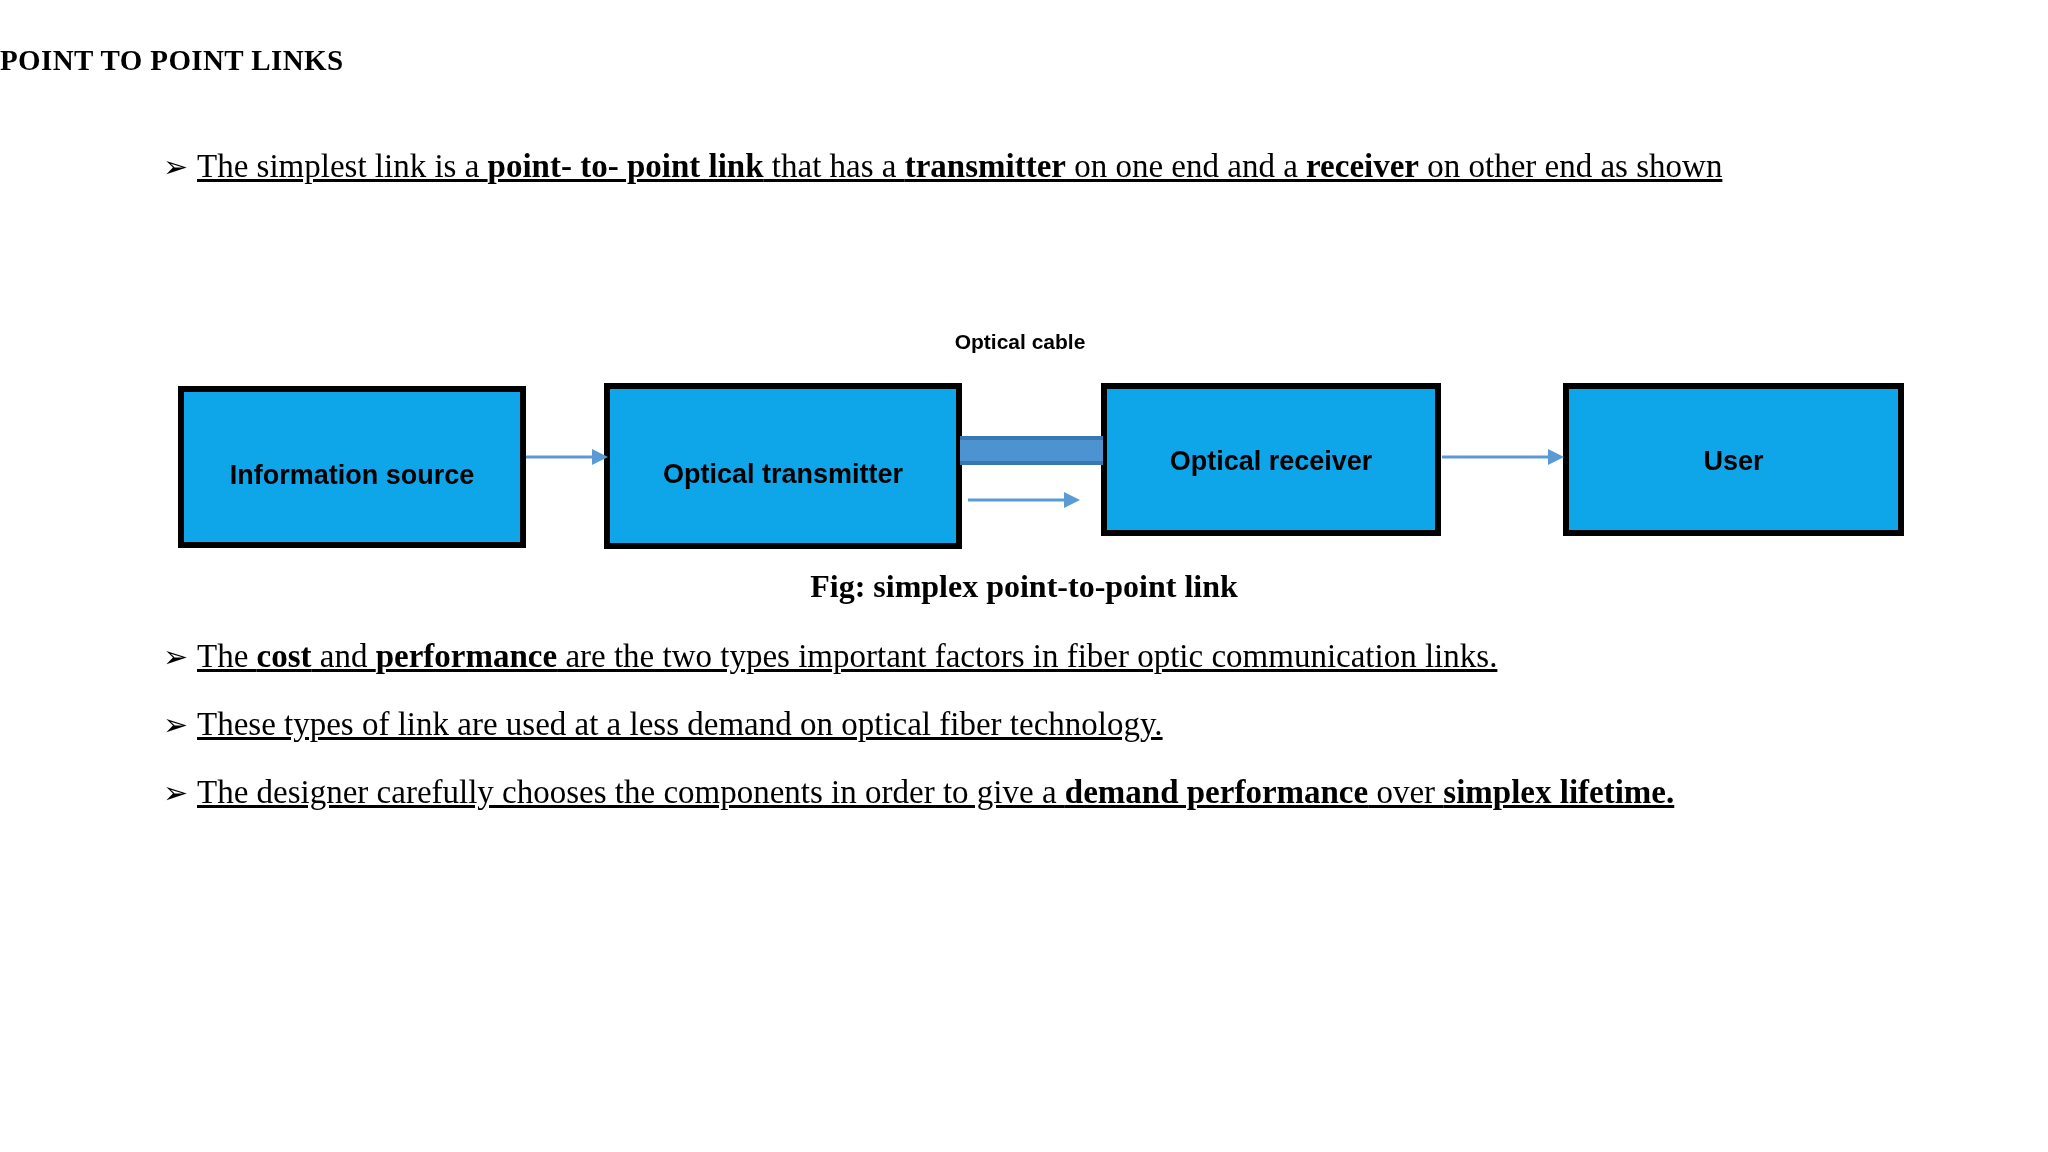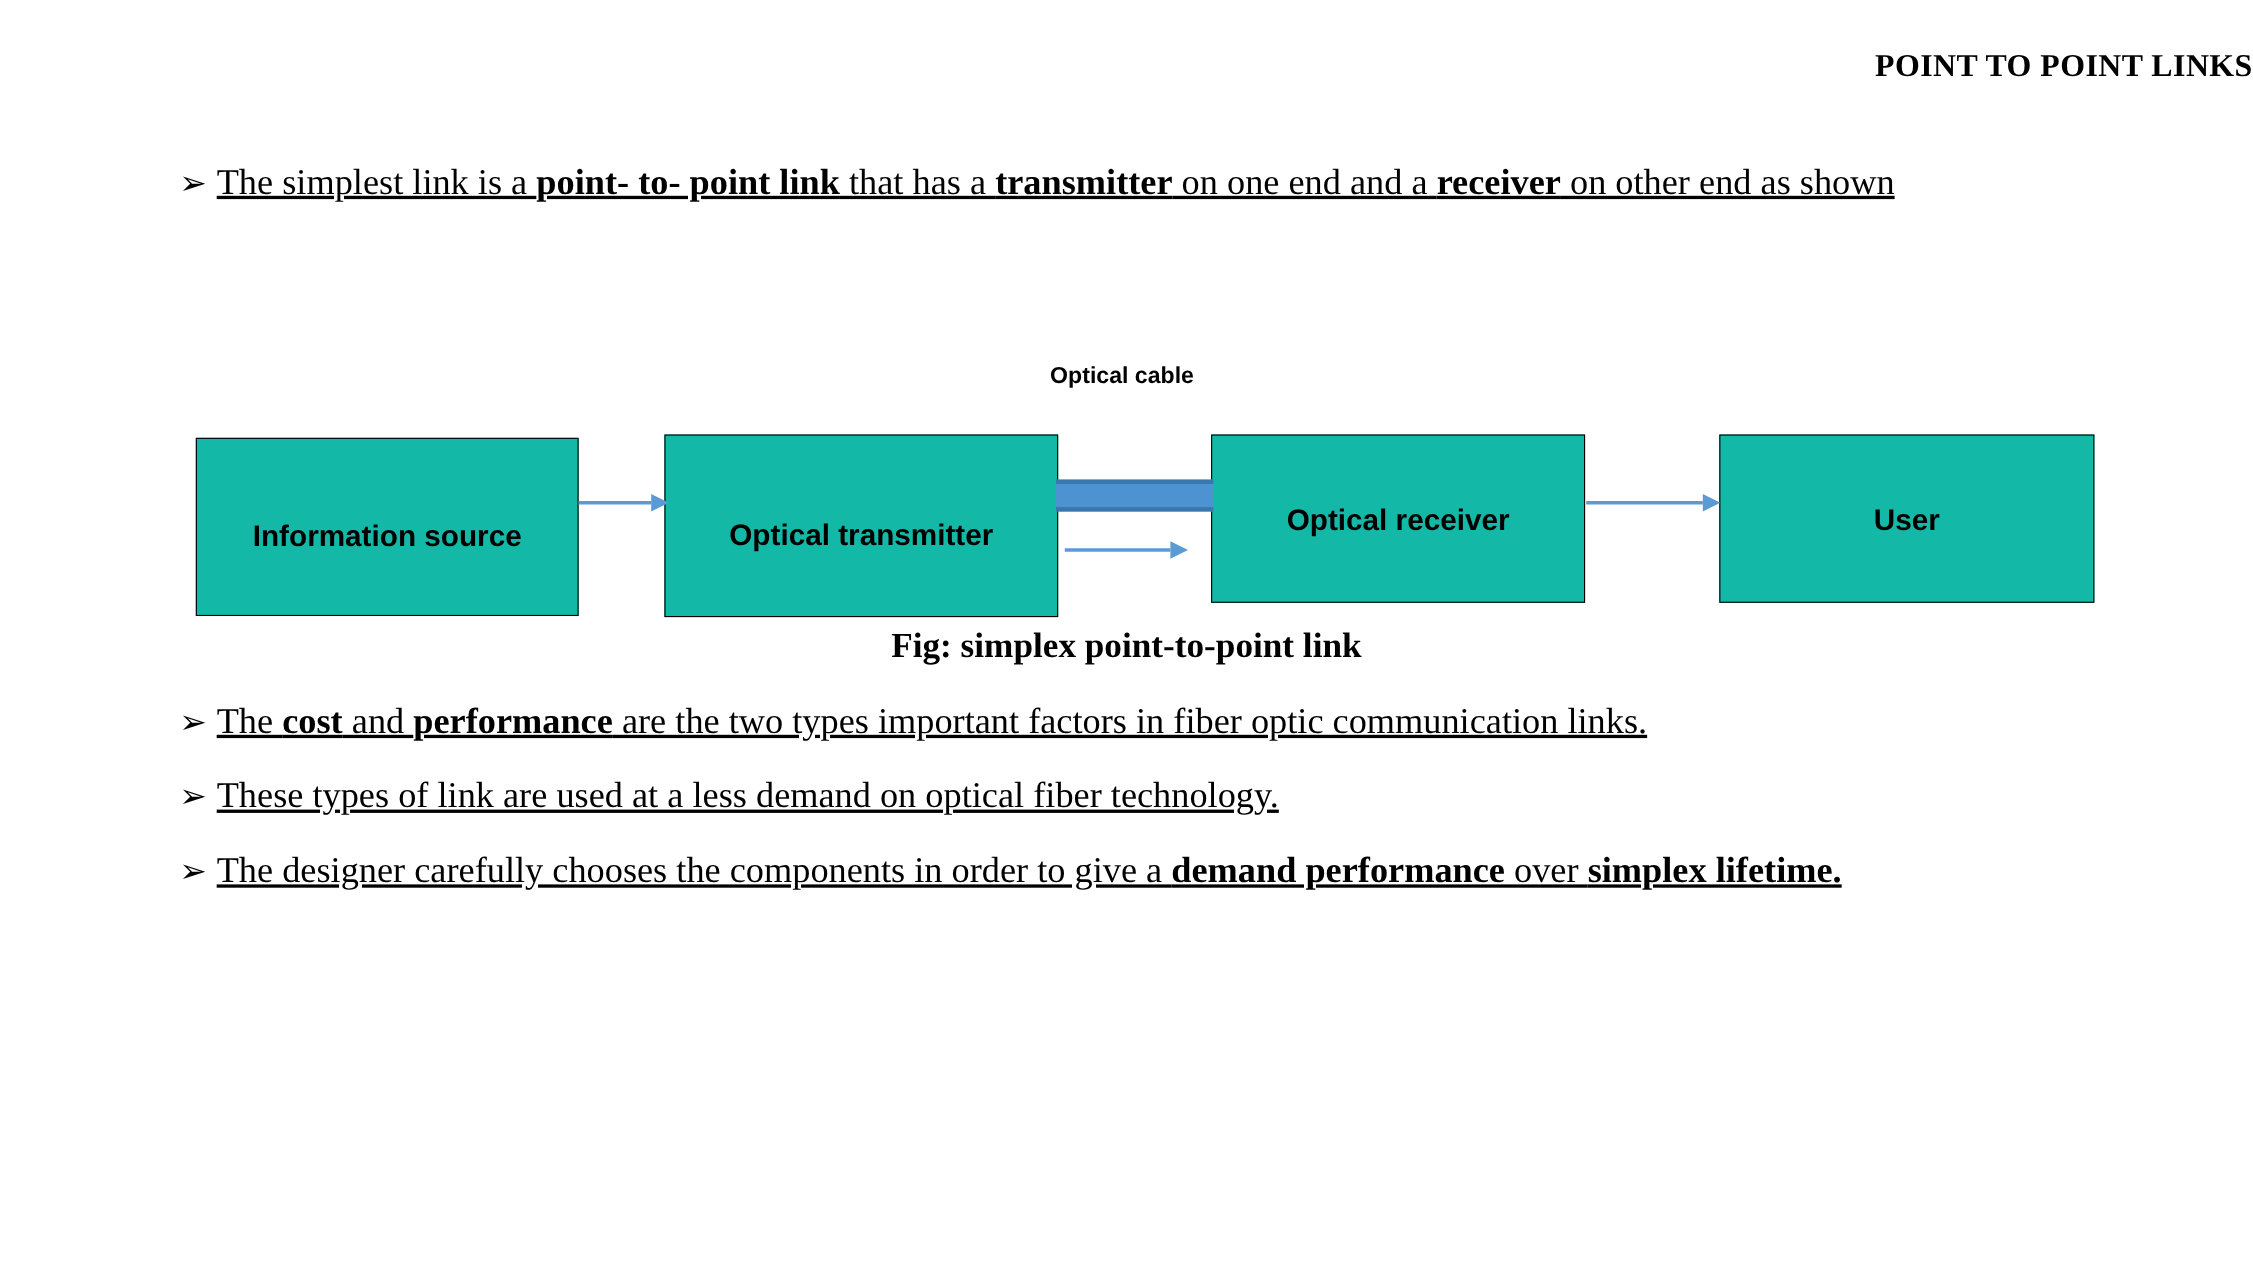--- a/index.html
+++ b/index.html
@@ -21,21 +21,21 @@
     position: absolute;
     inset: 0;
   }
 
   
   .title {
     position: absolute;
     top: 44px;
     left: 0;
     width: 2048px;
-    text-align: right;
+    text-align: left;
     font-family: "Liberation Serif", "DejaVu Serif", serif;
     font-weight: bold;
     font-size: 29px;
     letter-spacing: 0.4px;
   }
 
   
   .bullet {
     position: absolute;
     display: block;
@@ -84,26 +84,25 @@
     text-align: center;
     font-family: "Liberation Sans", "DejaVu Sans", sans-serif;
     font-weight: bold;
     font-size: 21px;
     color: #000;
   }
 
   .dbox {
     position: absolute;
     box-sizing: border-box;
-    background: #14b8a6;
-    border: 1px solid #000000;
+    background: #0ea5e9;
+    border: 6px solid #000000;
     display: flex;
     align-items: center;
     justify-content: center;
-    margin-top: 12px;
   }
   .dbox .label {
     font-family: "Liberation Sans", "DejaVu Sans", sans-serif;
     font-weight: bold;
     font-size: 27px;
     color: #000;
     white-space: nowrap;
   }
 
   #box-info      { left: 178px;  top: 386px; width: 348px; height: 162px; }

